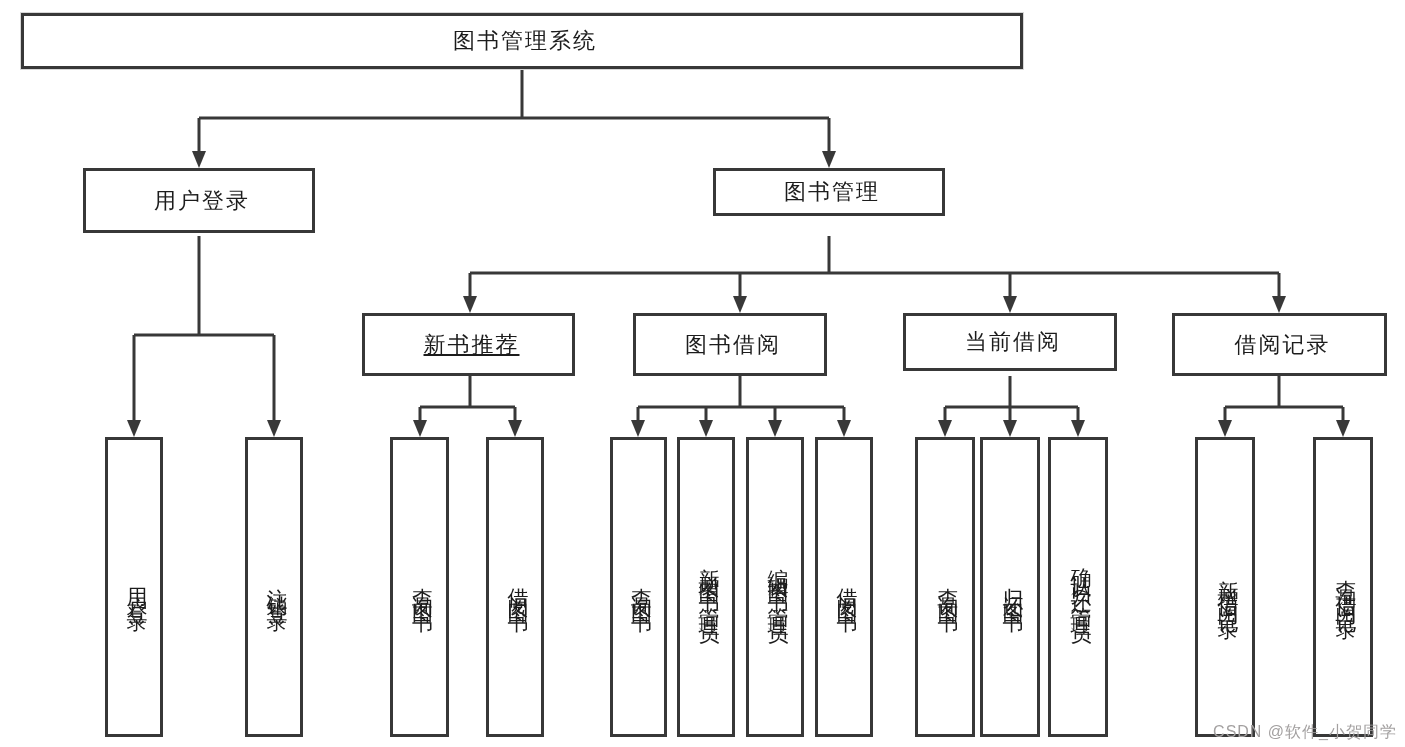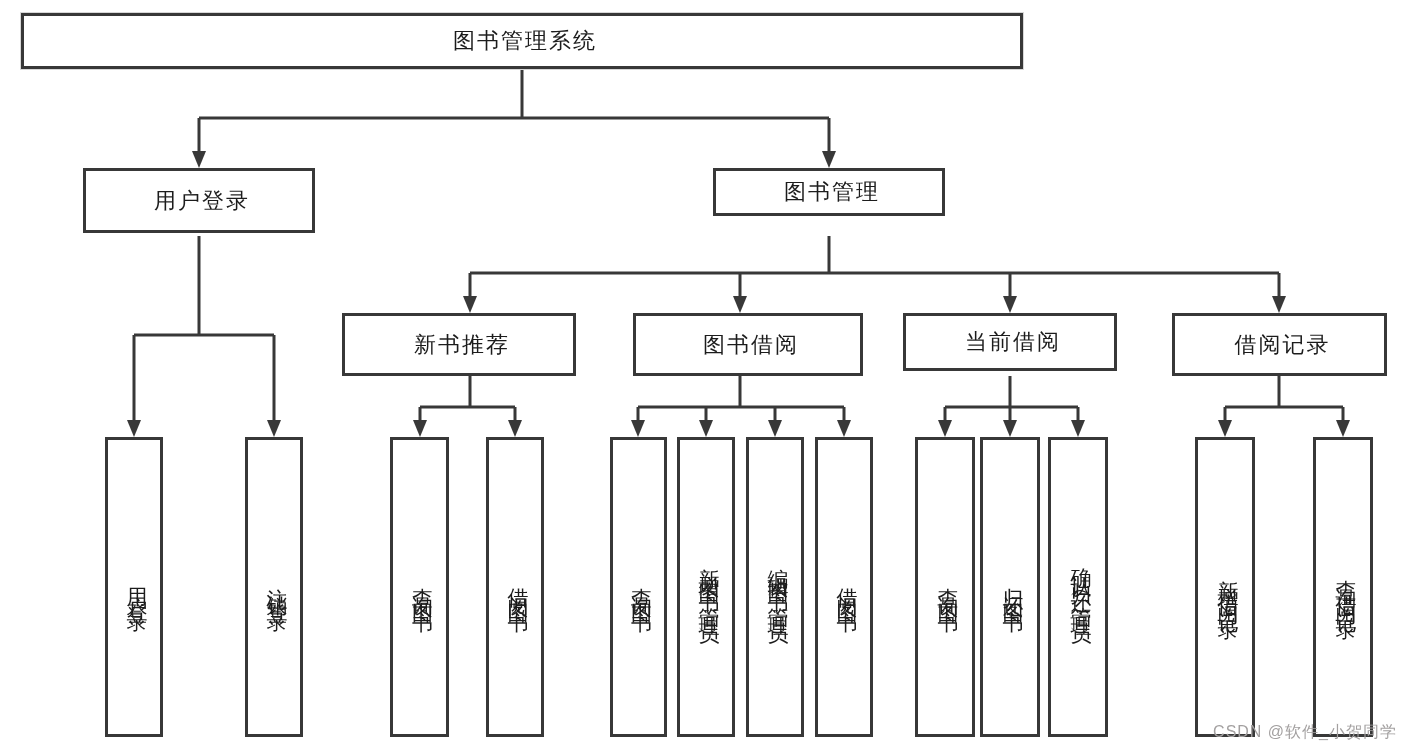--- a/index.html
+++ b/index.html
@@ -98,24 +98,24 @@
     <span>图书管理系统</span>
   </div>
 
   <div class="node hnode" style="left:83px; top:168px; width:232px; height:65px;">
     <span>用户登录</span>
   </div>
   <div class="node hnode" style="left:713px; top:168px; width:232px; height:48px;">
     <span>图书管理</span>
   </div>
 
-  <div class="node hnode" style="left:342px; top:313px; width:234px; height:63px;">
+  <div class="node hnode" style="left:362px; top:313px; width:213px; height:63px;text-decoration:underline;">
     <span>新书推荐</span>
   </div>
-  <div class="node hnode" style="left:633px; top:313px; width:230px; height:63px;text-align:right;">
+  <div class="node hnode" style="left:633px; top:313px; width:194px; height:63px;text-align:right;">
     <span>图书借阅</span>
   </div>
   <div class="node hnode" style="left:903px; top:313px; width:214px; height:58px;">
     <span>当前借阅</span>
   </div>
   <div class="node hnode" style="left:1172px; top:313px; width:215px; height:63px;">
     <span>借阅记录</span>
   </div>
 
   <div class="node leaf" style="left:105px; top:437px; width:58px; height:300px;">

